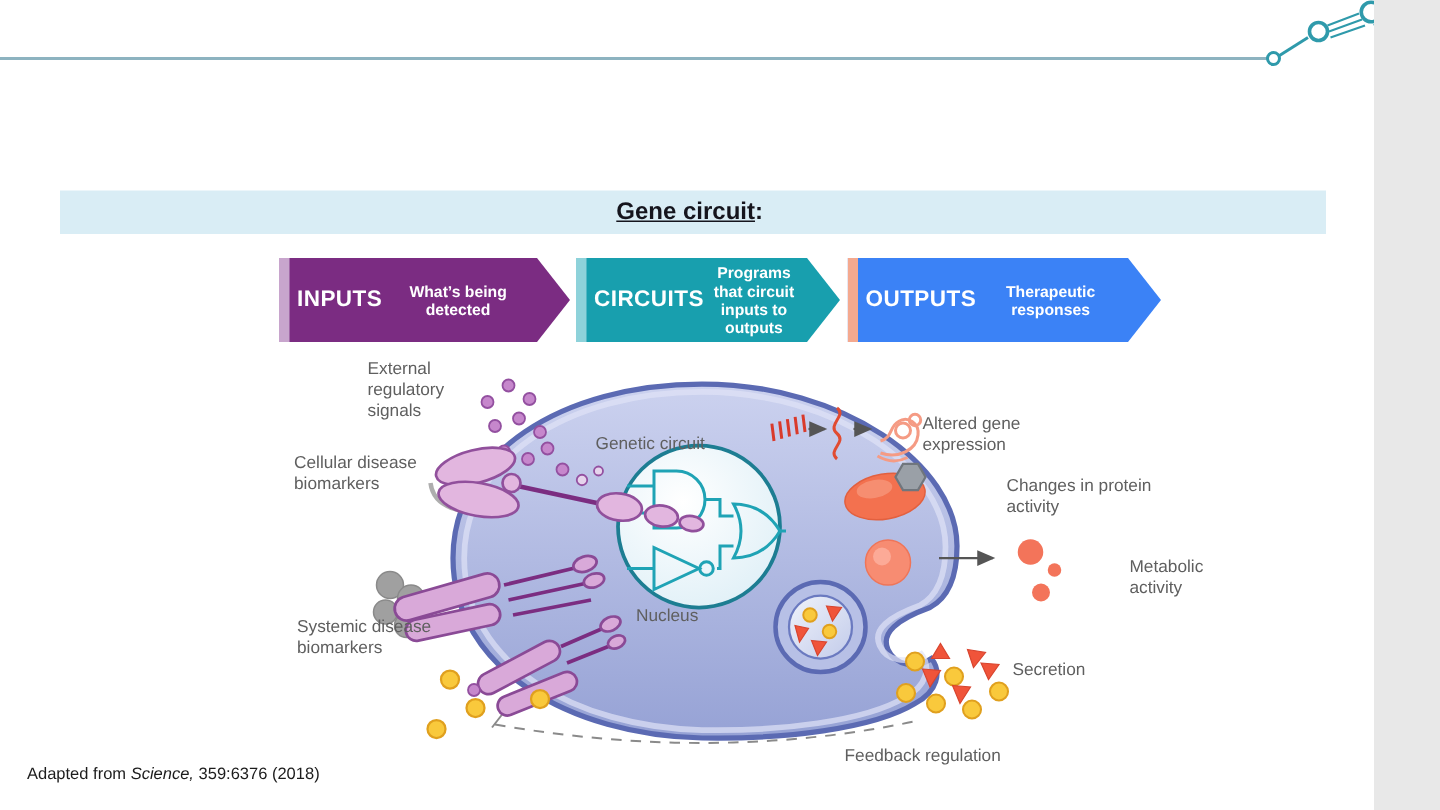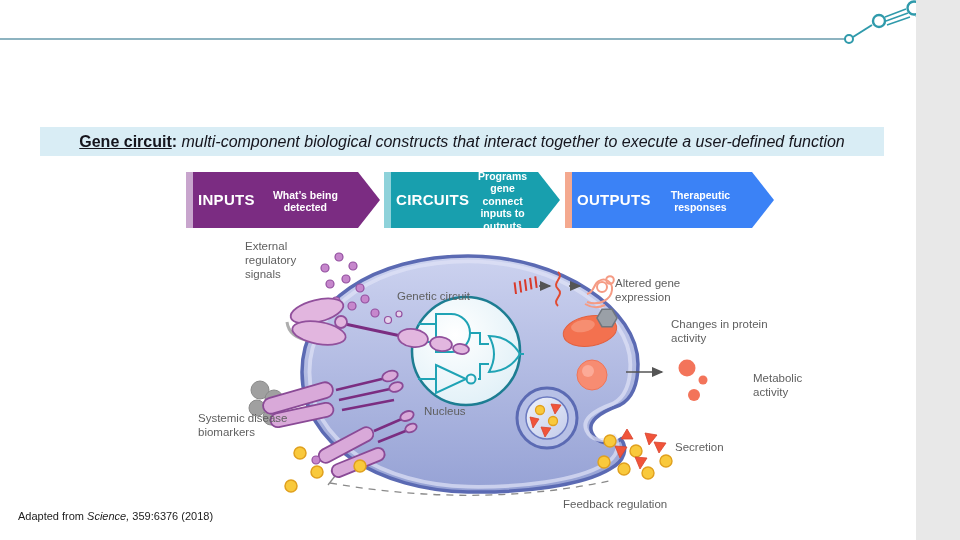--- a/index.html
+++ b/index.html
@@ -56,32 +56,31 @@
       <circle cx="101" cy="27" r="1.8" fill="#2f9aab" stroke="none"></circle>
       <circle cx="92" cy="34" r="2.2" fill="#fff" stroke-width="1.4"></circle>
     </g>
   </svg>
 
   <div class="watermark">DO NOT DISTRIBUTE – SENTI BIOSCIENCES</div>
 
   <div class="title-bar">
     <span class="title-term">Gene circuit</span>
       <span class="title-colon">: </span>
-      <span class="title-def">multi-component biological constructs that interact together to execute a user-defined function</span>
   </div>
 
   <div class="banner" style="left: 186px; width: 194px; background-color: rgb(123, 44, 130);">
     <div class="banner-edge" style="background-color: rgb(200, 165, 205);"></div>
     <div class="banner-title">INPUTS</div>
     <div class="banner-sub">What’s being detected</div>
   </div>
   <div class="banner" style="left: 384px; width: 176px; background-color: rgb(24, 159, 174);">
     <div class="banner-edge" style="background-color: rgb(142, 210, 218);"></div>
     <div class="banner-title">CIRCUITS</div>
-    <div class="banner-sub">Programs gene connect inputs to outputs</div>
+    <div class="banner-sub">Programs that circuit inputs to outputs</div>
   </div>
   <div class="banner" style="left: 565px; width: 209px; background-color: #3b82f6;">
     <div class="banner-edge" style="background-color: rgb(244, 169, 143);"></div>
     <div class="banner-title">OUTPUTS</div>
     <div class="banner-sub">Therapeutic responses</div>
   </div>
 
   <svg class="cell-svg" width="600" height="290" viewBox="0 0 600 290">
     <defs>
       <linearGradient id="cellg" x1="0" y1="0" x2="0" y2="1">
@@ -252,20 +251,21 @@
         <polygon points="437,197 443,207 431,207"></polygon>
         <polygon points="455,201 467,203 459,213"></polygon>
         <polygon points="425,214 437,215 430,226"></polygon>
         <polygon points="445,225 457,226 450,237"></polygon>
         <polygon points="464,210 476,211 469,221"></polygon>
       </g>
     </g>
   </svg>
 
   <div class="dlabel" style="left:245px;top:239px;width:90px;">External regulatory signals</div>
+  <div class="dlabel" style="left:196px;top:302px;width:90px;">Cellular disease biomarkers</div>
   <div class="dlabel" style="left:198px;top:411px;width:90px;">Systemic disease biomarkers</div>
   <div class="dlabel nowrap" style="left:397px;top:289px;">Genetic circuit</div>
   <div class="dlabel nowrap" style="left:424px;top:404px;">Nucleus</div>
   <div class="dlabel" style="left:615px;top:276px;width:110px;">Altered gene expression</div>
   <div class="dlabel" style="left:671px;top:317px;width:118px;">Changes in protein activity</div>
   <div class="dlabel" style="left:721px;top:371px;width:80px;margin-left:32px;">Metabolic activity</div>
   <div class="dlabel nowrap" style="left:675px;top:440px;">Secretion</div>
   <div class="dlabel nowrap" style="left:563px;top:497px;">Feedback regulation</div>
 
   <div class="footer">

